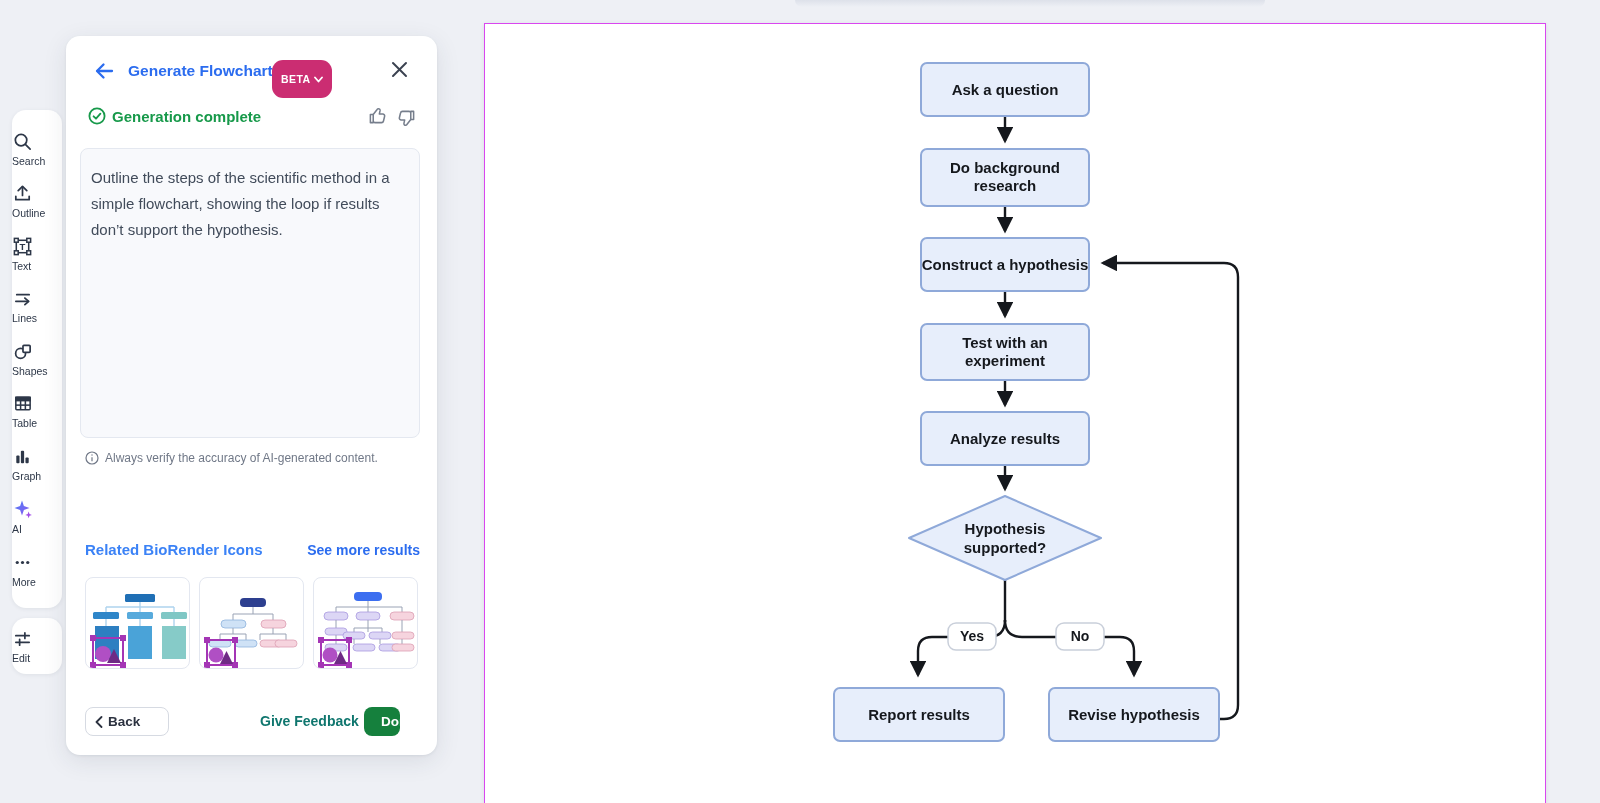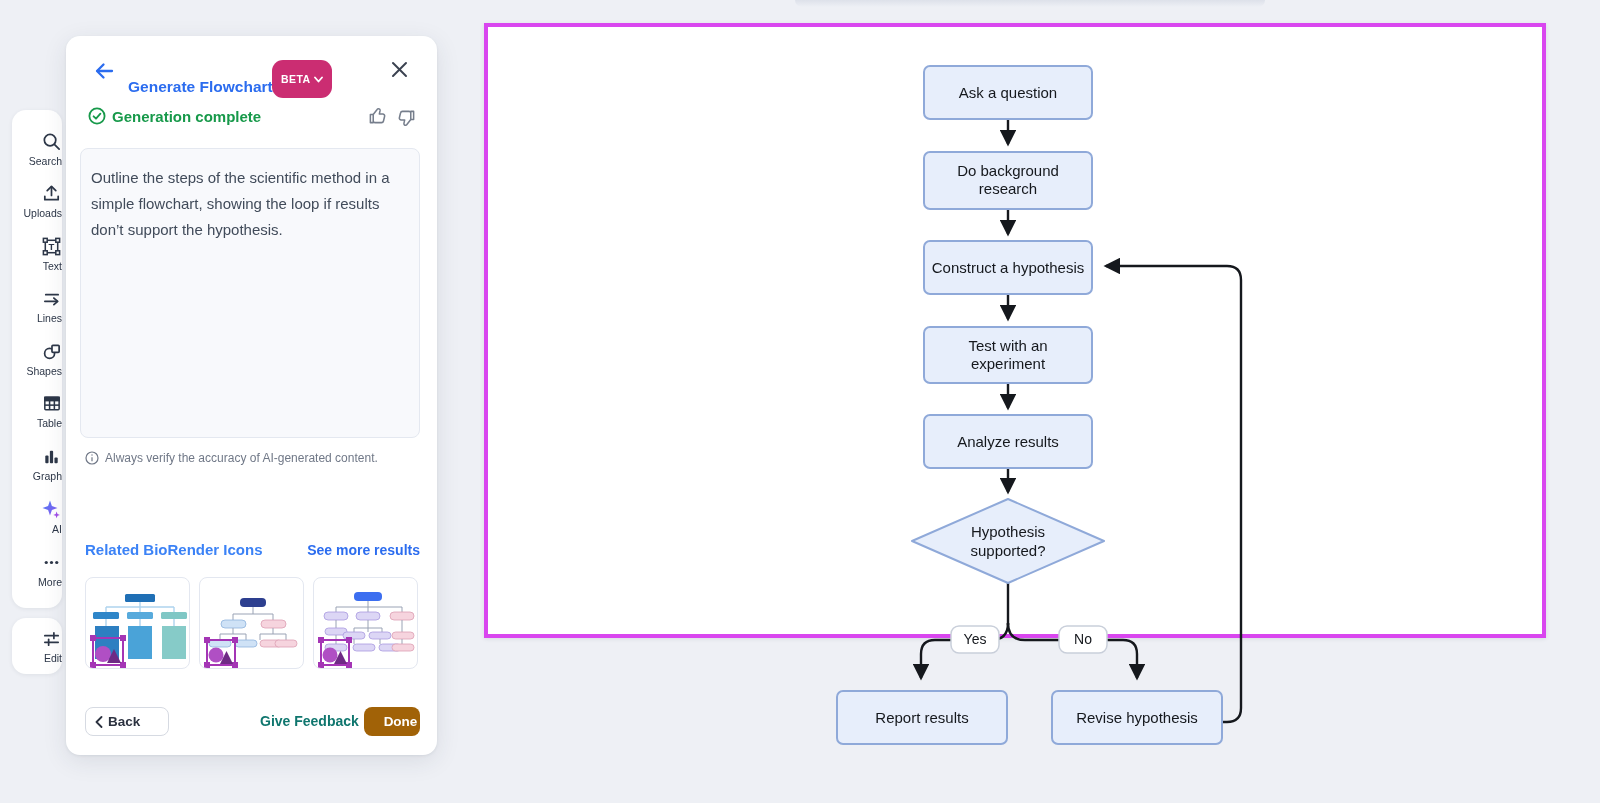--- a/index.html
+++ b/index.html
@@ -18,31 +18,31 @@
     border-radius:0 0 8px 8px;
   }
   
   .side-card{
     position:absolute; left:12px; width:50px; background:#fff;
     border-radius:14px; box-shadow:0 1px 4px rgba(40,50,70,.08);
     display:flex; flex-direction:column; align-items:center;
   }
   .side-main{ top:110px; height:498px; justify-content:space-evenly; padding:4px 0; }
   .side-edit{ top:618px; height:56px; justify-content:center; }
-  .side-item{ display:flex; flex-direction:column; align-items:flex-end; gap:3px; cursor:pointer; width:100%;padding-left:12px; }
+  .side-item{ display:flex; flex-direction:column; align-items:flex-start; gap:3px; cursor:pointer; width:100%; }
   .side-item .lbl{ font-size:10.5px; color:#2d3748; }
   .side-item svg{ display:block; }
   
   .panel{
     position:absolute; left:66px; top:36px; width:371px; height:719px;
     background:#fff; border-radius:14px;
     box-shadow:0 6px 24px rgba(40,50,70,.10), 0 1px 3px rgba(40,50,70,.08);
   }
   .p-abs{ position:absolute; }
-  .panel-title{ left:62px; top:26px; font-size:15.5px; font-weight:bold; color:#2b6cef;margin-top:16px; }
+  .panel-title{ left:62px; top:26px; font-size:15.5px; font-weight:bold; color:#2b6cef; }
   .beta-badge{
     left:206px; top:24px; height:38px; background:#cb2d72; border-radius:11px;
     color:#fff; font-size:10.5px; font-weight:bold; letter-spacing:.4px;
     display:flex; align-items:center; gap:4px; padding:0 9px; cursor:pointer;
   }
   .status-text{ left:46px; top:72px; font-size:15px; font-weight:bold; color:#17994a; }
   .prompt-box{
     left:14px; top:112px; width:340px; height:290px;
     background:#f8f9fc; border:1px solid #e4e8f0; border-radius:8px;
     padding:16px 10px; font-size:15px; line-height:26px; color:#414b5a;
@@ -57,31 +57,32 @@
     border-radius:8px; overflow:hidden; cursor:pointer;
   }
   .footer-back{
     left:19px; top:671px; height:29px; padding:0 28px 0 9px;
     background:#fff; border:1px solid #d6dae2; border-radius:8px;
     display:flex; align-items:center; gap:5px; font-size:13.5px; font-weight:bold; color:#2c3240;
     cursor:pointer;
   }
   .give-feedback{ left:194px; top:677px; font-size:14px; font-weight:bold; color:#0f766e; cursor:pointer; }
   .done-btn{
-    left:298px; top:671px; width:56px; height:29px; background:#a16207; border:none;
+    left:298px; top:671px; width:36px; height:29px; background:#15803d; border:none;
     border-radius:8px; color:#fff; font-size:13.5px; font-weight:bold; cursor:pointer;
     font-family:"Liberation Sans", sans-serif;
     padding-left:17px;
   }
   .icon-btn{ cursor:pointer; }
   
   .canvas-page{
-    position:absolute; left:484px; top:23px; width:1062px; height:615px;
-    background:#fff; border:4px solid #d946ef;
+    position:absolute; left:484px; top:23px; width:1062px; height:781px;
+    background:#fff; border:1px solid #d946ef;
     box-shadow:0 1px 4px rgba(40,50,70,.10);
+    font-weight:bold;
   }
   .canvas-page svg{ display:block; }
   svg text{ font-family:"Liberation Sans", sans-serif; }
 </style>
 </head>
 <body>
 
 <div class="top-shadow"></div>
 
 <div class="side-card side-main">
@@ -93,21 +94,21 @@
     </svg>
     <span class="lbl">Search</span>
   </div>
 
   <div class="side-item">
     <svg width="21" height="21" viewBox="0 0 22 22" fill="none" stroke="#2d3748" stroke-width="1.8" stroke-linecap="round" stroke-linejoin="round">
       <line x1="11" y1="4" x2="11" y2="13"></line>
         <polyline points="6.5,8 11,3.5 15.5,8"></polyline>
       <path d="M4,14 v3.5 h14 v-3.5"></path>
     </svg>
-    <span class="lbl">Uploads</span>
+    <span class="lbl">Outline</span>
   </div>
 
   <div class="side-item">
     <svg width="21" height="21" viewBox="0 0 22 22" fill="none" stroke="#2d3748" stroke-width="1.6">
       <rect x="4.5" y="4.5" width="13" height="13"></rect>
       <rect x="2.5" y="2.5" width="4" height="4" fill="#fff"></rect>
         <rect x="15.5" y="2.5" width="4" height="4" fill="#fff"></rect>
       <rect x="2.5" y="15.5" width="4" height="4" fill="#fff"></rect>
         <rect x="15.5" y="15.5" width="4" height="4" fill="#fff"></rect>
       <text x="11" y="14.5" text-anchor="middle" font-size="10" font-weight="bold" fill="#2d3748" stroke="none">T</text>

